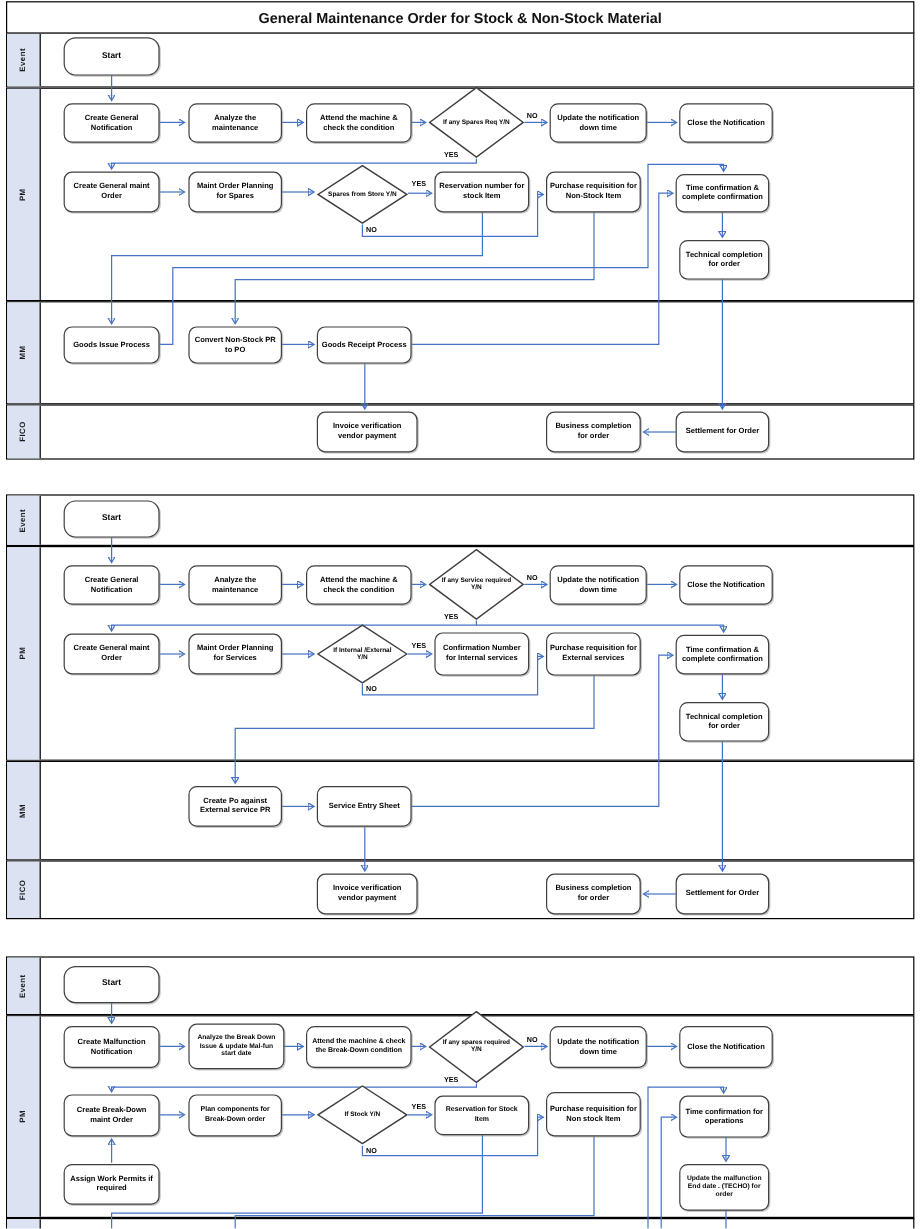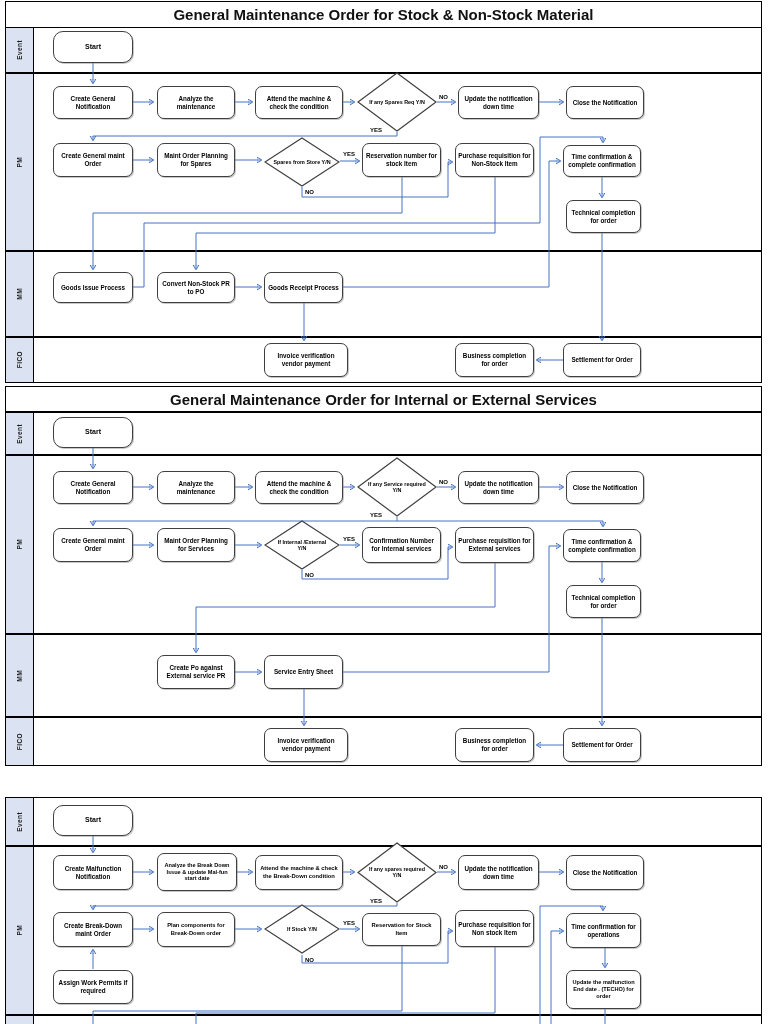--- a/index.html
+++ b/index.html
@@ -1,18 +1,18 @@
 <!DOCTYPE html>
 <html><head>
 <meta charset="utf-8">
 <style>
   html,body{margin:0;padding:0;background:#fff;font-family:"Liberation Sans",sans-serif;}
   #canvas{position:relative;width:768px;height:1024px;background:#fff;overflow:hidden;}
   .dtitle{position:absolute;left:5px;width:757px;border:1.5px solid #000;box-sizing:border-box;
-    display:flex;align-items:center;justify-content:center;font-size:15px;font-weight:700;
+    display:flex;align-items:center;justify-content:center;font-size:12px;font-weight:700;
     background:#fff;z-index:2;color:#111;}
   .lane{position:absolute;left:5px;width:757px;border:1.5px solid #000;box-sizing:border-box;background:#fff;z-index:1;}
   .lane-strip{position:absolute;left:0;top:0;bottom:0;width:27px;background:#dbe3f2;
     border-right:1.5px solid #000;display:flex;align-items:center;justify-content:center;}
   .lane-text{writing-mode:vertical-rl;transform:rotate(180deg);font-size:6.5px;font-weight:700;color:#1a1a1a;letter-spacing:.4px;}
   svg.wires{position:absolute;left:0;top:0;z-index:5;pointer-events:none;}
   svg.wires path{fill:none;stroke:#4472c4;stroke-width:1;}
   .node{position:absolute;background:#fff;border:1.2px solid #3f3f3f;border-radius:7px;
     box-sizing:border-box;display:flex;align-items:center;justify-content:center;text-align:center;
     font-size:6.3px;font-weight:700;line-height:1.22;color:#000;padding:1px 2px;z-index:10;
@@ -45,21 +45,20 @@
     <div class="lane-strip">
         <span class="lane-text">MM</span>
       </div>
   </div>
   <div class="lane" style="top:337px;height:46px">
     <div class="lane-strip">
         <span class="lane-text">FICO</span>
       </div>
   </div>
 
-  <div class="dtitle" style="top:386px;height:26px">General Maintenance Order for Internal or External Services</div>
   <div class="lane" style="top:412px;height:43px">
     <div class="lane-strip">
         <span class="lane-text">Event</span>
       </div>
   </div>
   <div class="lane" style="top:455px;height:179px">
     <div class="lane-strip">
         <span class="lane-text">PM</span>
       </div>
   </div>

